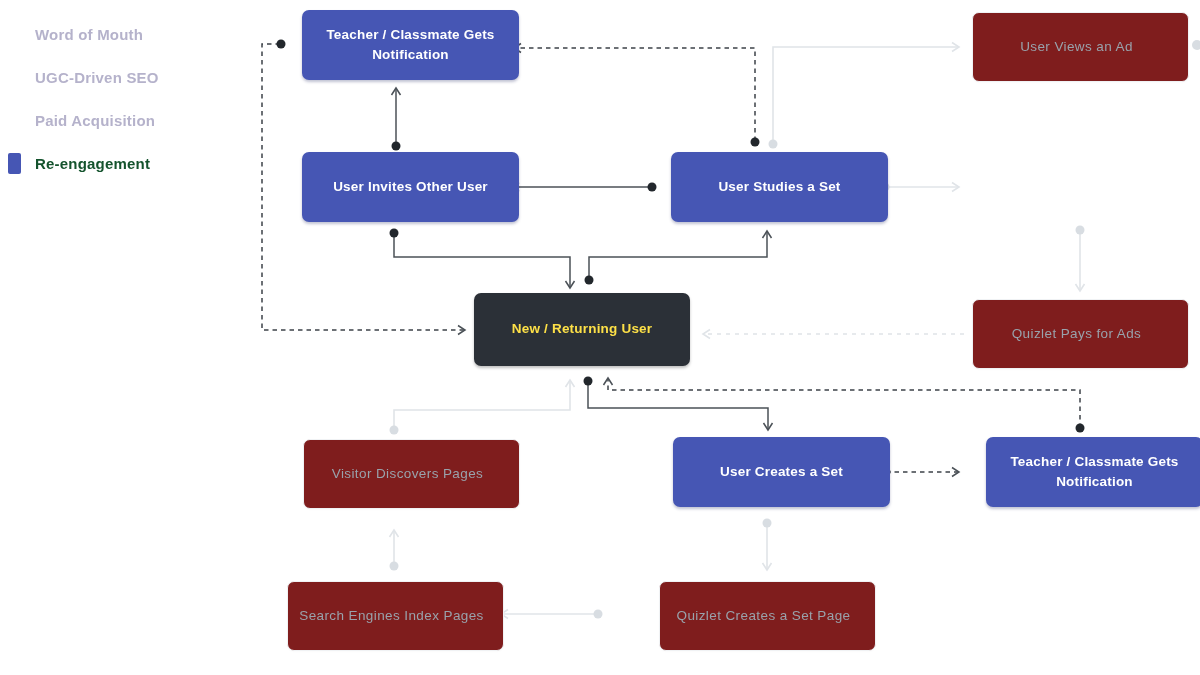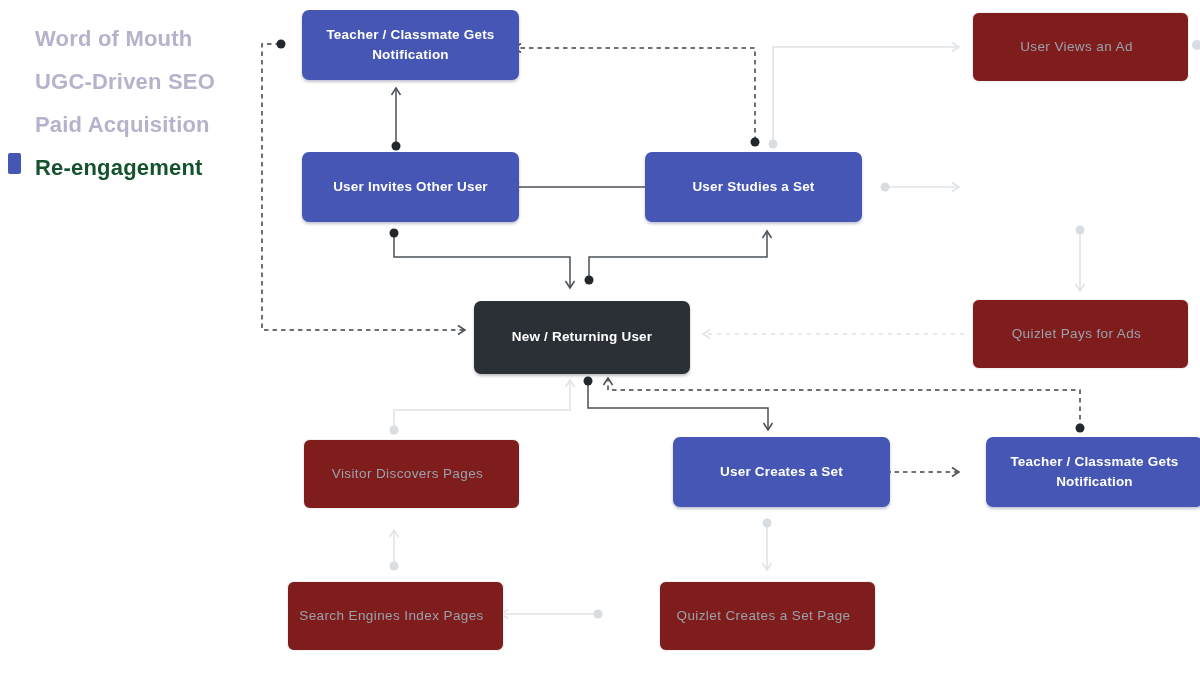--- a/index.html
+++ b/index.html
@@ -2,21 +2,21 @@
 <html><head>
 <meta charset="utf-8">
 <style>
   *{margin:0;padding:0;box-sizing:border-box}
   html,body{width:1200px;height:675px;background:#ffffff;overflow:hidden;
     font-family:"Liberation Sans","DejaVu Sans",sans-serif;}
   .canvas{position:absolute;left:0;top:0;width:1200px;height:675px;}
 
   
   .sidebar{position:absolute;left:0;top:0;width:270px;height:220px;}
-  .side-item{position:absolute;left:35px;font-size:22px;font-weight:700;
+  .side-item{position:absolute;left:35px;font-size:15px;font-weight:700;
     color:#b5b2cb;letter-spacing:.2px;white-space:nowrap;cursor:pointer;}
   .side-item.active{color:#14532d;}
   .active-marker{position:absolute;left:-27px;top:-2px;width:13px;height:21px;
     background:#4656b4;border-radius:2px;display:inline-block;}
 
   
   .connectors{position:absolute;left:0;top:0;width:1200px;height:675px;}
   .ds{fill:none;stroke:#4b5157;stroke-width:1.5;}
   .dd{fill:none;stroke:#3c4248;stroke-width:1.5;stroke-dasharray:4.5 4;}
   .ls{fill:none;stroke:#e0e4e8;stroke-width:1.6;}
@@ -24,22 +24,22 @@
   .dot-dark{fill:#22272c;}
   .dot-light{fill:#d8dde2;}
 
   
   .node{position:absolute;width:217px;min-height:70px;border-radius:7px;
     display:flex;align-items:center;justify-content:center;text-align:center;
     padding:8px 16px;font-size:13.5px;font-weight:700;line-height:1.5;
     letter-spacing:.2px;cursor:pointer;}
   .node.blue{background:#4656b4;color:#ffffff;
     box-shadow:0 2px 3px rgba(33,41,98,.28);margin-left:14px;}
-  .node.dark{background:#2b3037;color:#ffffff;width:216px;min-height:73px;
-    box-shadow:0 2px 3px rgba(0,0,0,.25);margin-top:8px;}
+  .node.dark{background:#2b3037;color:#fde047;width:216px;min-height:73px;
+    box-shadow:0 2px 3px rgba(0,0,0,.25);}
   .node.faded{background:#7f1d1d;border:1px solid #f0f2f4;color:#99a2ab;
     font-weight:400;letter-spacing:.4px;box-shadow:0 1px 2px rgba(0,0,0,.02);padding-left:8px;}
 </style>
 </head>
 <body>
 
 <div class="canvas">
 
   <nav class="sidebar">
     <div class="side-item" style="top:26px">Word of Mouth</div>
@@ -103,21 +103,21 @@
   </svg>
 
   <div class="node blue" style="left:288px;top:10px">
     <span>Teacher / Classmate Gets Notification</span>
   </div>
 
   <div class="node blue" style="left:288px;top:152px">
     <span>User Invites Other User</span>
   </div>
 
-  <div class="node blue" style="left:631px;top:152px">
+  <div class="node blue" style="left:657px;top:152px">
     <span>User Studies a Set</span>
   </div>
 
   <div class="node dark" style="left:474px;top:293px">
     <span>New / Returning User</span>
   </div>
 
   <div class="node blue" style="left:659px;top:437px">
     <span>User Creates a Set</span>
   </div>

